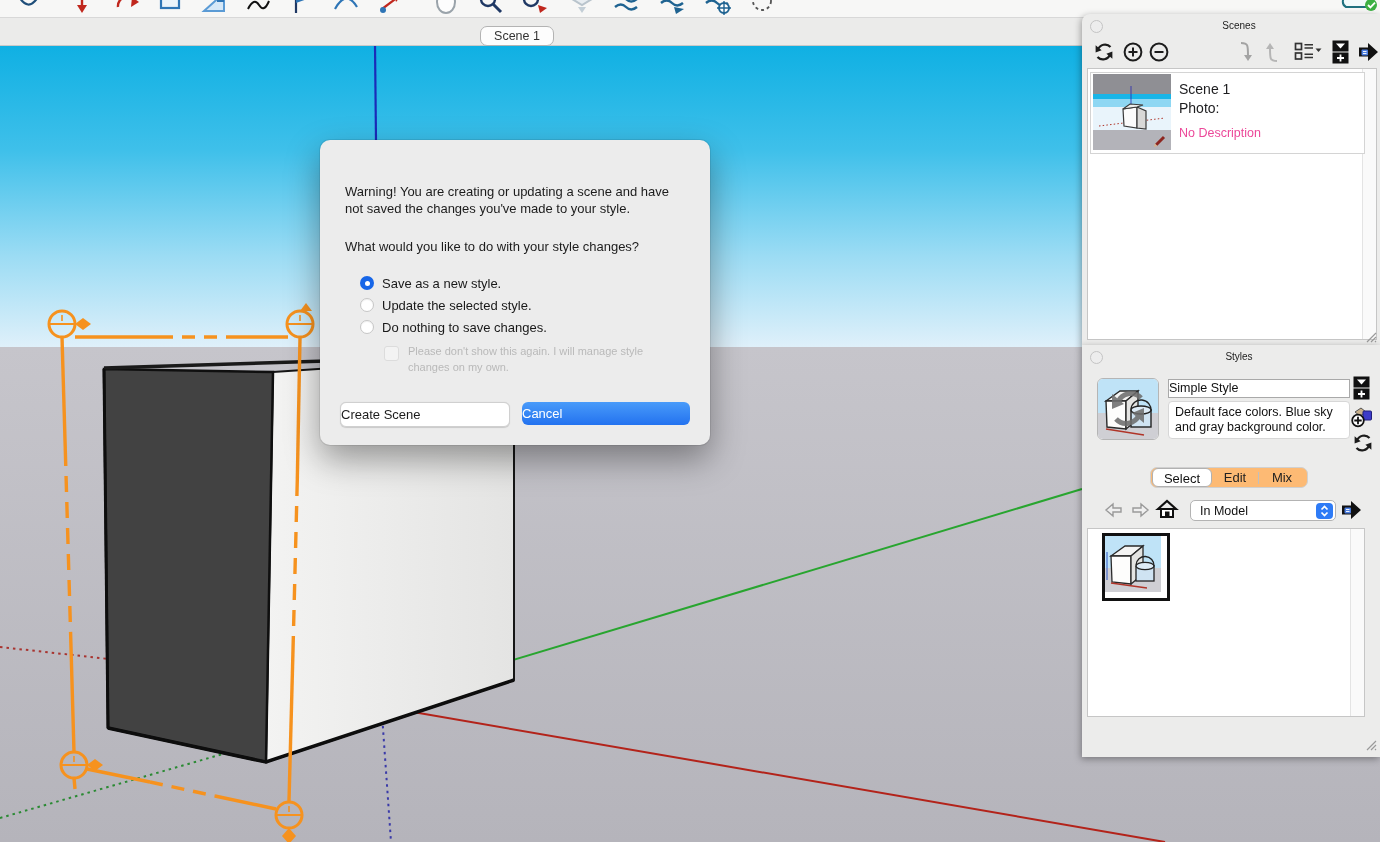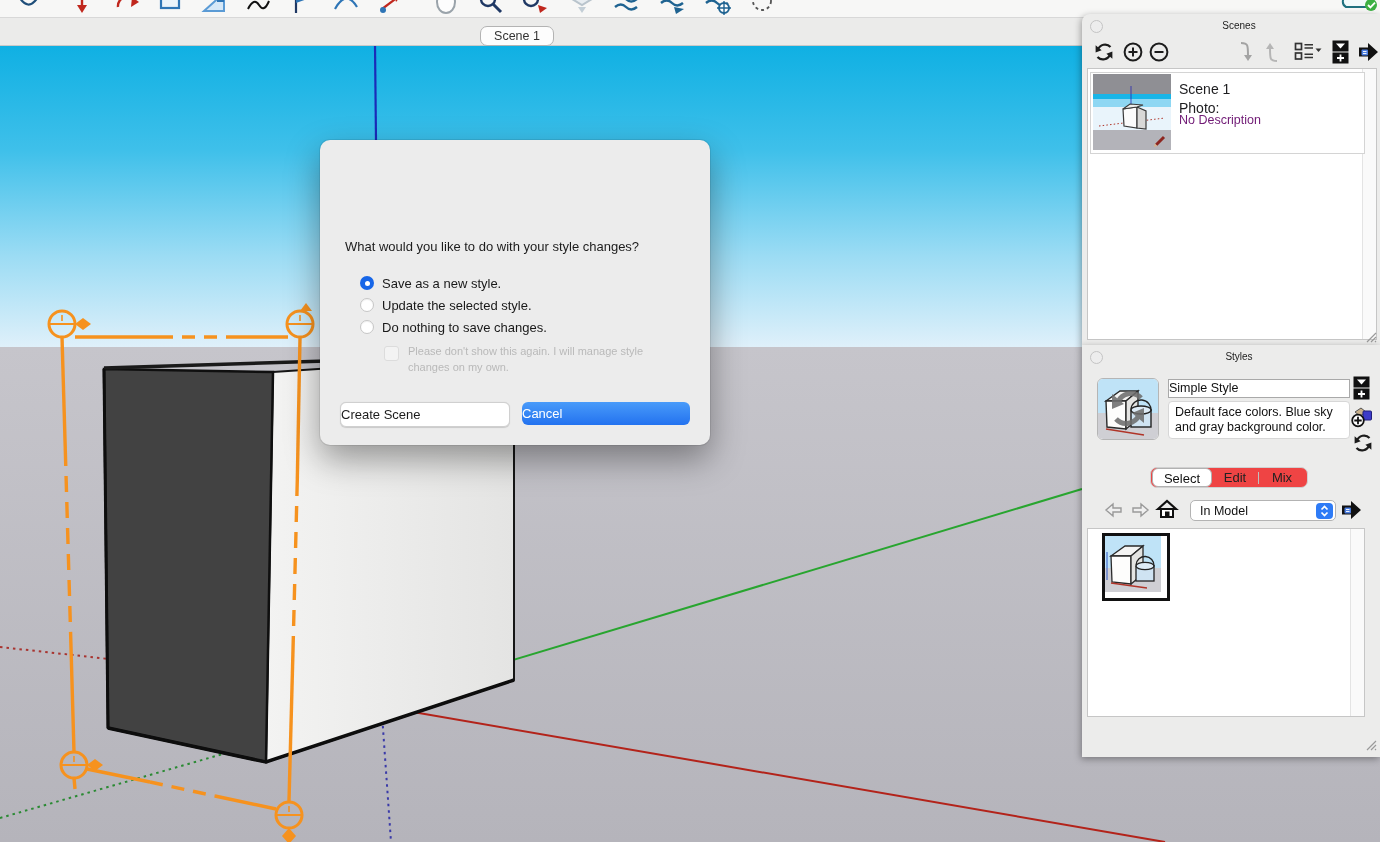--- a/index.html
+++ b/index.html
@@ -55,30 +55,30 @@
   .closec{position:absolute;left:8px;top:6px;width:13px;height:13px;border-radius:50%;
           background:#ededed;border:1px solid #c4c4c4;box-sizing:border-box}
   .well{position:absolute;background:#fff;border:1px solid #c6c6c6;box-sizing:border-box}
   .sbar{position:absolute;top:0;right:0;bottom:0;width:13px;background:#fafafa;
         border-left:1px solid #e4e4e4}
   .grip{position:absolute;right:3px}
   .scene-item{position:absolute;left:2px;top:3px;width:273px;height:80px;background:#fff;
               border:1px solid #d4d4d4}
   .sc-name{position:absolute;left:88px;top:8px;font-size:14px;color:#1d1d1f}
   .sc-photo{position:absolute;left:88px;top:27px;font-size:14px;color:#1d1d1f}
-  .sc-desc{position:absolute;left:88px;top:40px;font-size:12.5px;color:#701a75}
+  .sc-desc{position:absolute;left:88px;top:53px;font-size:12.5px;color:#ec4899}
   .st-thumb{position:absolute;left:15px;top:33px;width:60px;height:60px;border:1px solid #b5b5b5;
             border-radius:6px;overflow:hidden;background:#fff}
   .st-name{position:absolute;left:86px;top:34px;width:180px;height:17px;background:#fff;
            border:1px solid #a9a9a9;font-size:12.5px;color:#111;line-height:17px;
            padding-left:0;box-sizing:content-box}
   .st-desc{position:absolute;left:86px;top:56px;width:168px;height:30px;background:#fff;
            border:1px solid #d7d7d7;border-radius:4px;font-size:12.5px;line-height:15px;
            color:#111;padding:3px 6px}
-  .tabs{position:absolute;left:68px;top:122px;width:158px;height:21px;background:#ef4444;
+  .tabs{position:absolute;left:68px;top:122px;width:158px;height:21px;background:#fdba74;
         border:1px solid #d0d0d0;border-radius:7px;display:flex;align-items:center;box-sizing:border-box}
   .tab-sel{width:60px;height:19px;background:#fff;border:1px solid #b1b1b1;border-radius:6px;
            font-size:13px;color:#111;text-align:center;line-height:19px;box-sizing:border-box;margin-left:1px}
   .tab-plain{font-size:13px;color:#222;text-align:center}
   .tab-sep{width:1px;height:12px;background:#bfbfbf}
   .combo{position:absolute;left:108px;top:155px;width:146px;height:21px;background:#fff;
          border:1px solid #b3b3b3;border-radius:5px;font-size:12.5px;color:#111;
          line-height:21px;padding-left:9px;box-sizing:border-box}
   .stepper{position:absolute;right:2px;top:1.5px;width:17px;height:16px;background:#2e7bf6;
            border-radius:4px}
@@ -270,20 +270,21 @@
     <circle cx="35" cy="17" r="6" fill="#3cb043"></circle>
     <path d="M32 17 l2.4 2.4 L39 14.6" stroke="#fff" stroke-width="1.8" fill="none"></path>
   </svg>
 </div>
 
 <div class="abs tabbar">
   <div class="scene-tab">Scene 1</div>
 </div>
 
 <div class="abs dialog">
+  <div class="dlg-para">Warning!  You are creating or updating a scene and have not saved the changes you've made to your style.</div>
   <div class="dlg-q">What would you like to do with your style changes?</div>
 
   <div class="opt-row" style="top:135px">
     <span class="radio on"></span>
     <span class="opt-label">Save as a new style.</span>
   </div>
   <div class="opt-row" style="top:157px">
     <span class="radio off"></span>
     <span class="opt-label">Update the selected style.</span>
   </div>

